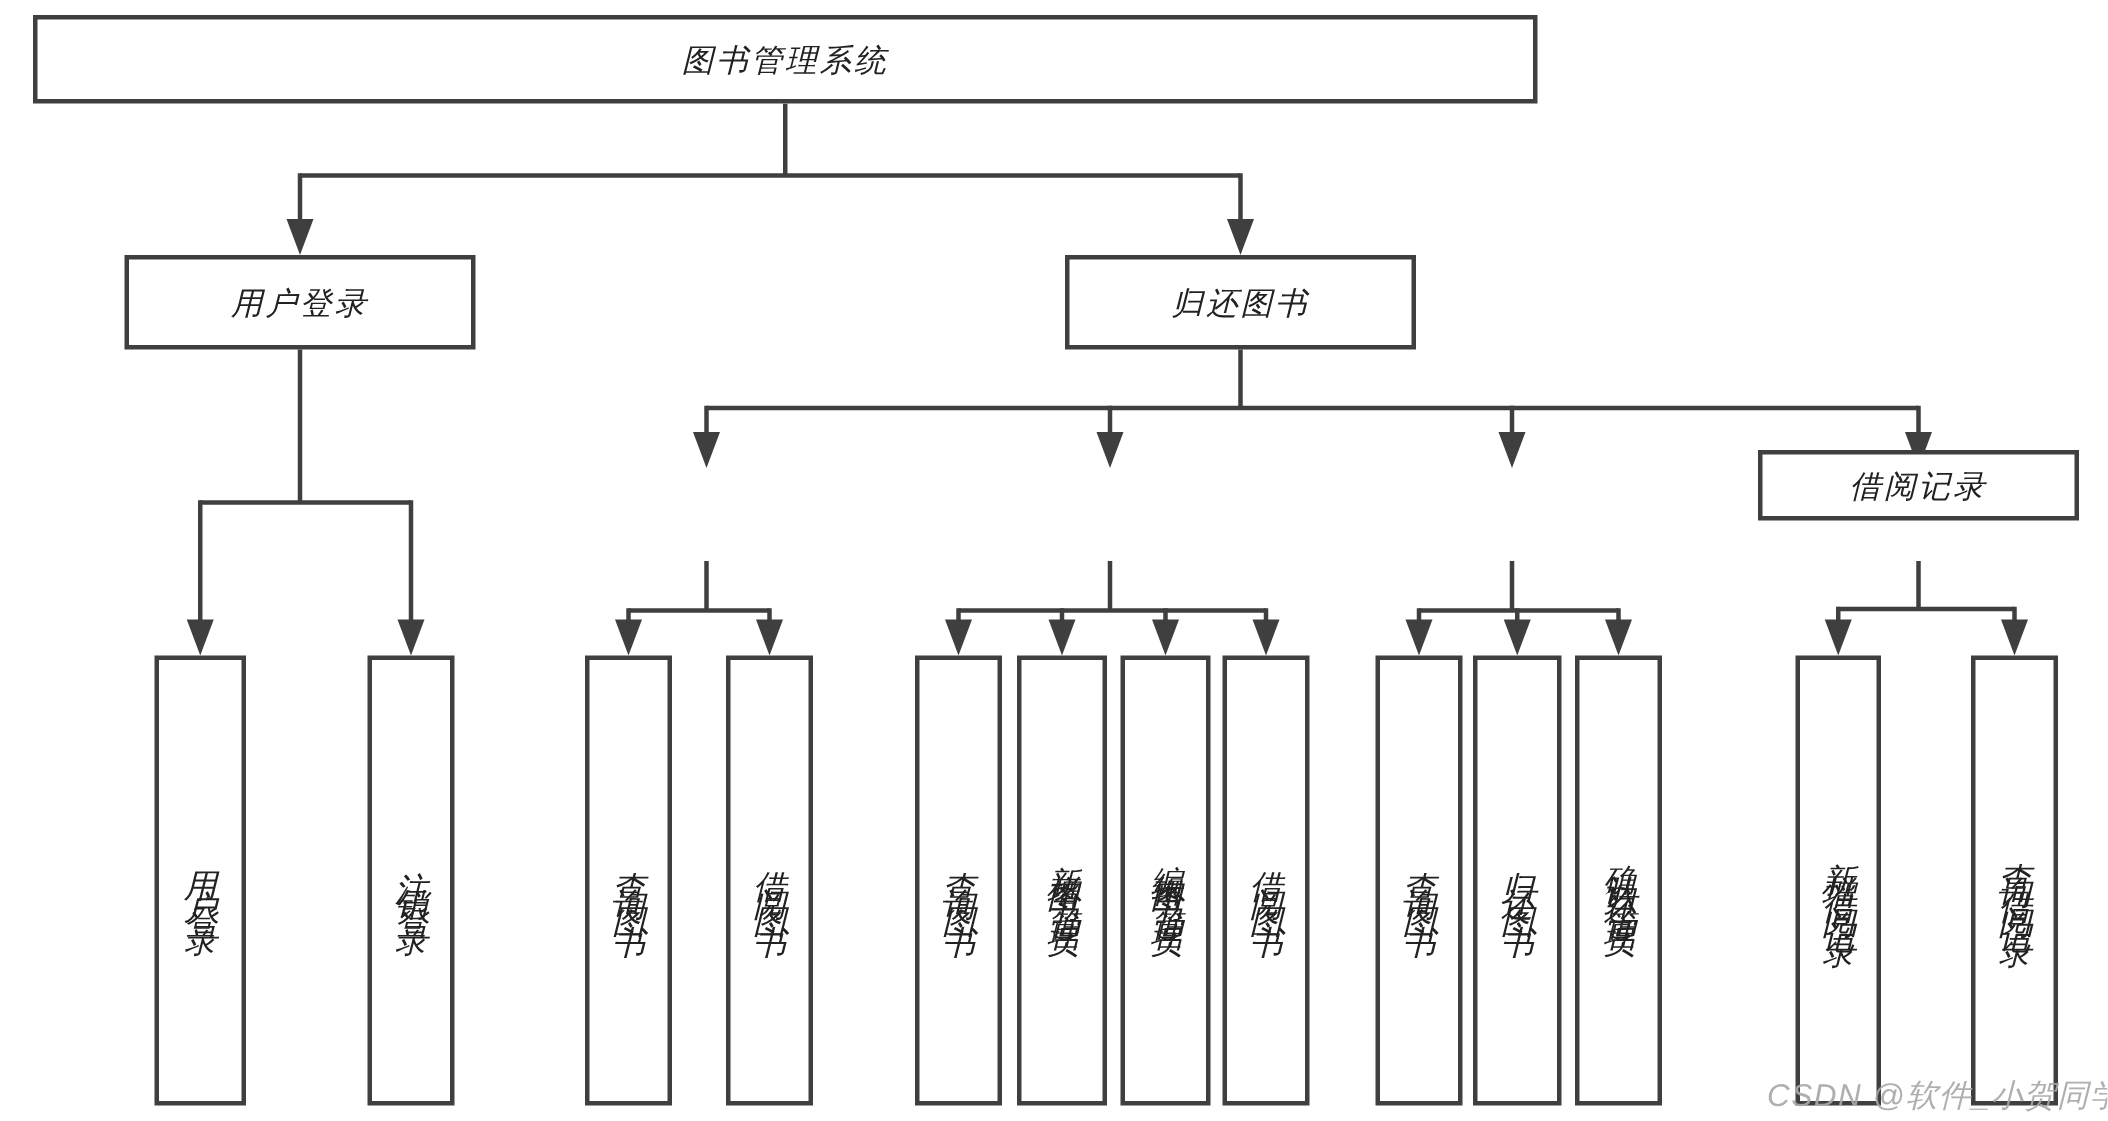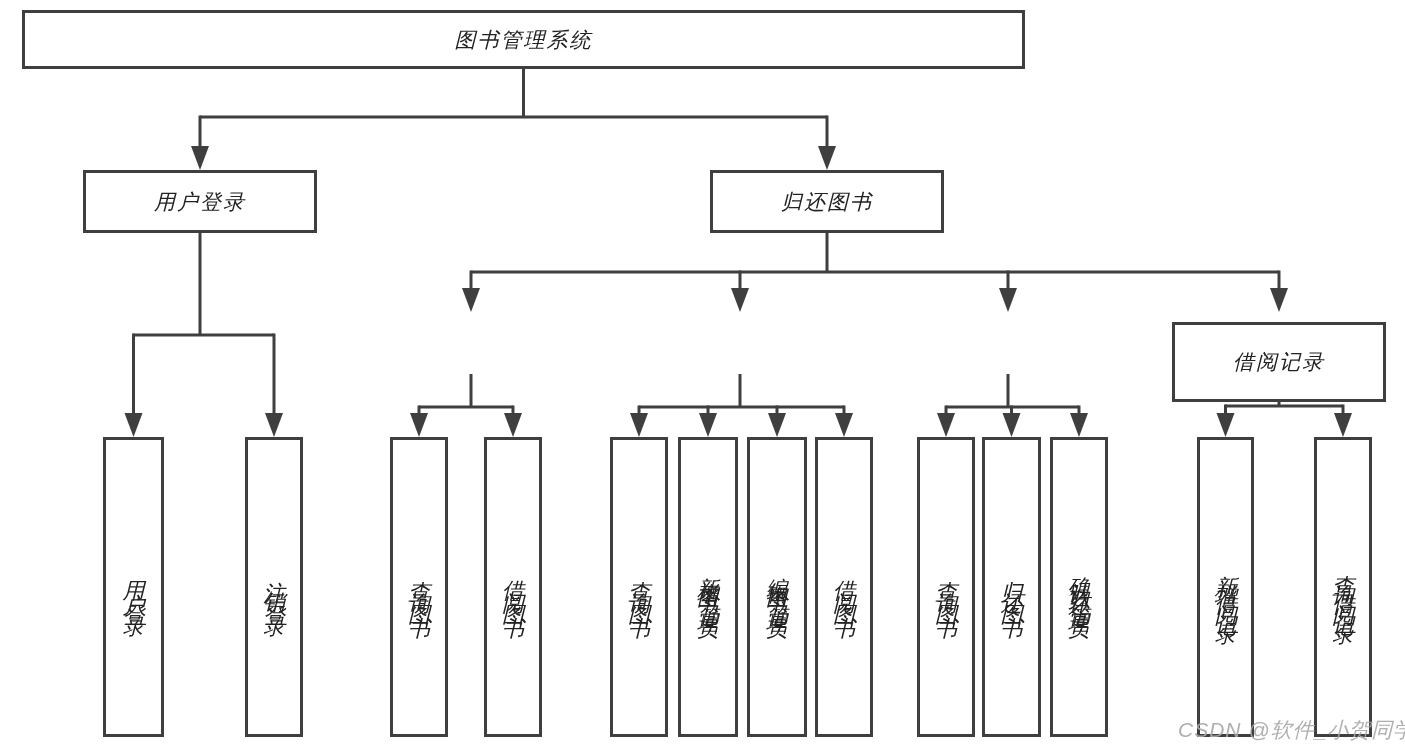--- a/index.html
+++ b/index.html
@@ -103,21 +103,21 @@
     <span>图书管理系统</span>
   </div>
 
   <div class="box h" style="left:83px;top:170px;width:234px;height:63px">
     <span>用户登录</span>
   </div>
   <div class="box h" style="left:710px;top:170px;width:234px;height:63px">
     <span>归还图书</span>
   </div>
 
-  <div class="box h" style="left:1172px;top:322px;width:214px;height:80px">
+  <div class="box h" style="left:1172px;top:300px;width:214px;height:47px">
     <span>借阅记录</span>
   </div>
 
   <div class="box v" style="left:103px;top:437px;width:61px;height:300px">
     <span class="vt">用户登录</span>
   </div>
   <div class="box v" style="left:245px;top:437px;width:58px;height:300px">
     <span class="vt">注销登录</span>
   </div>
 

